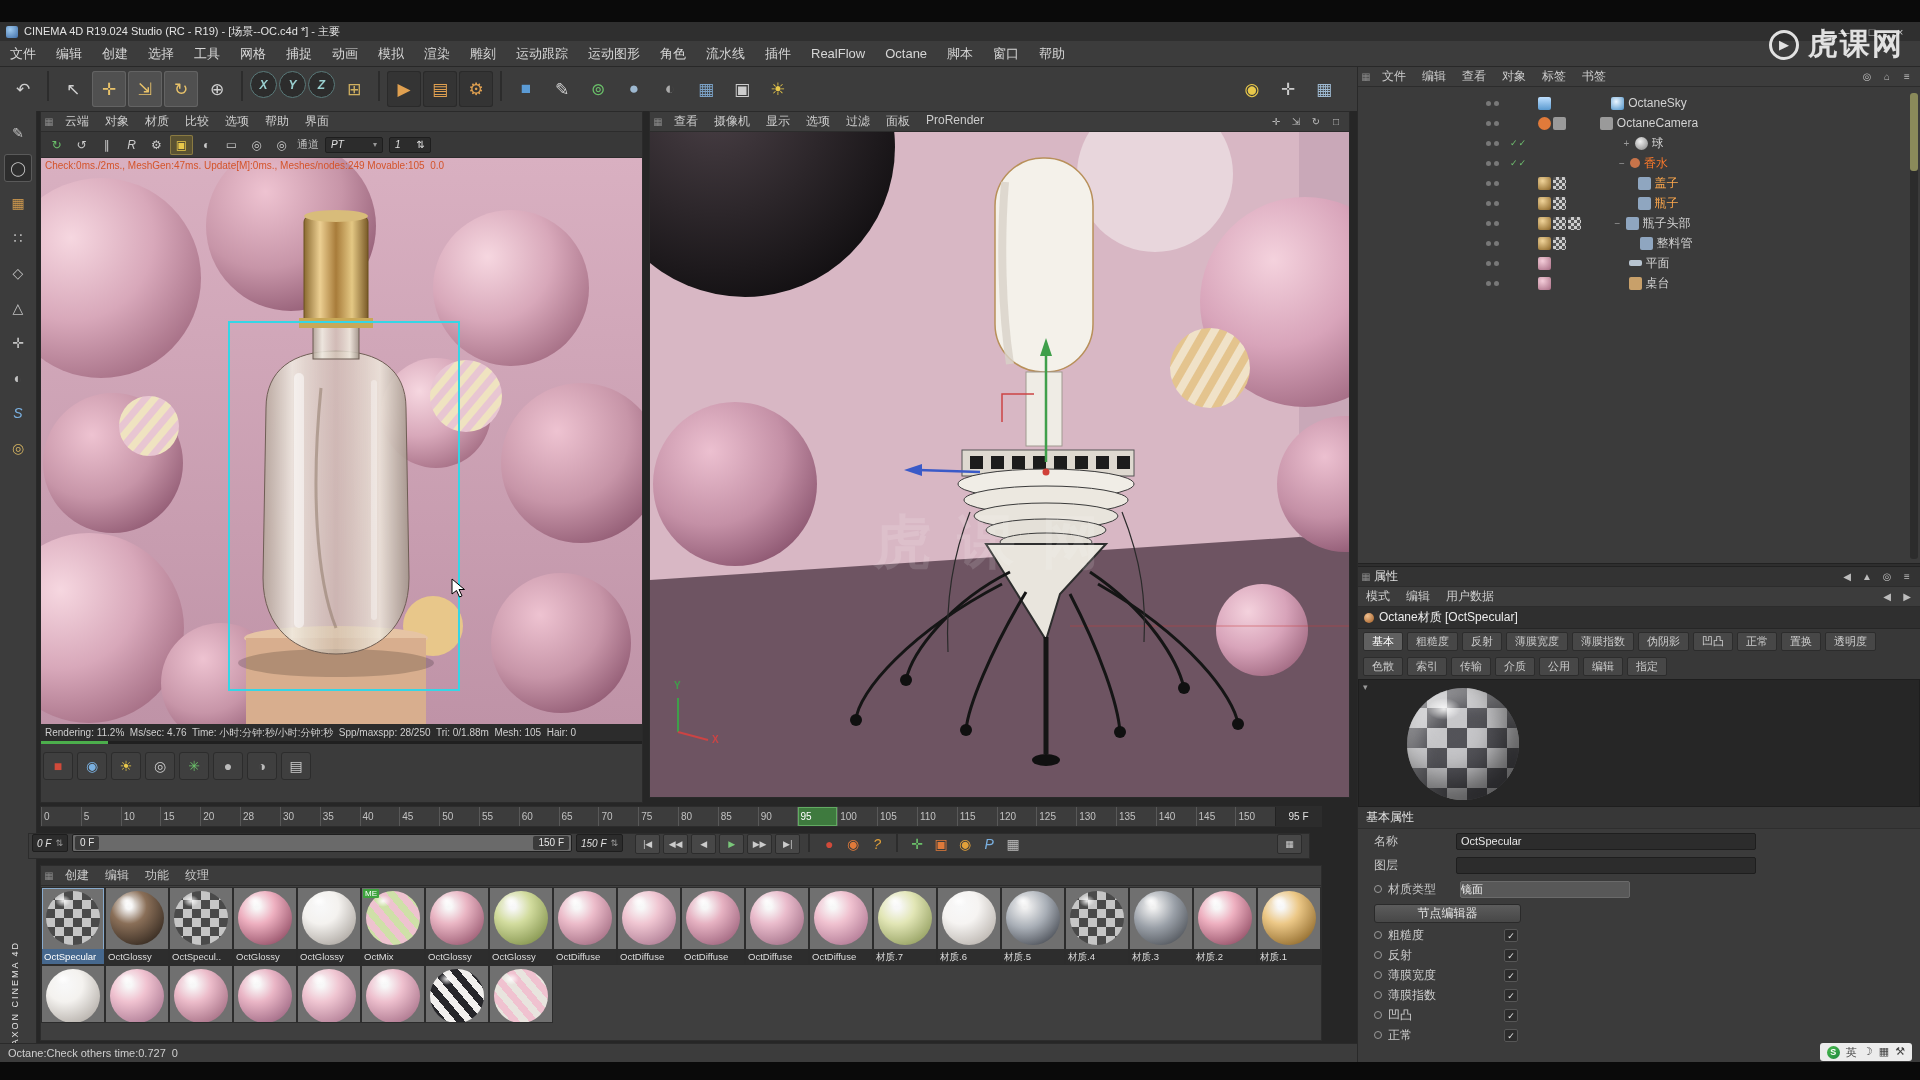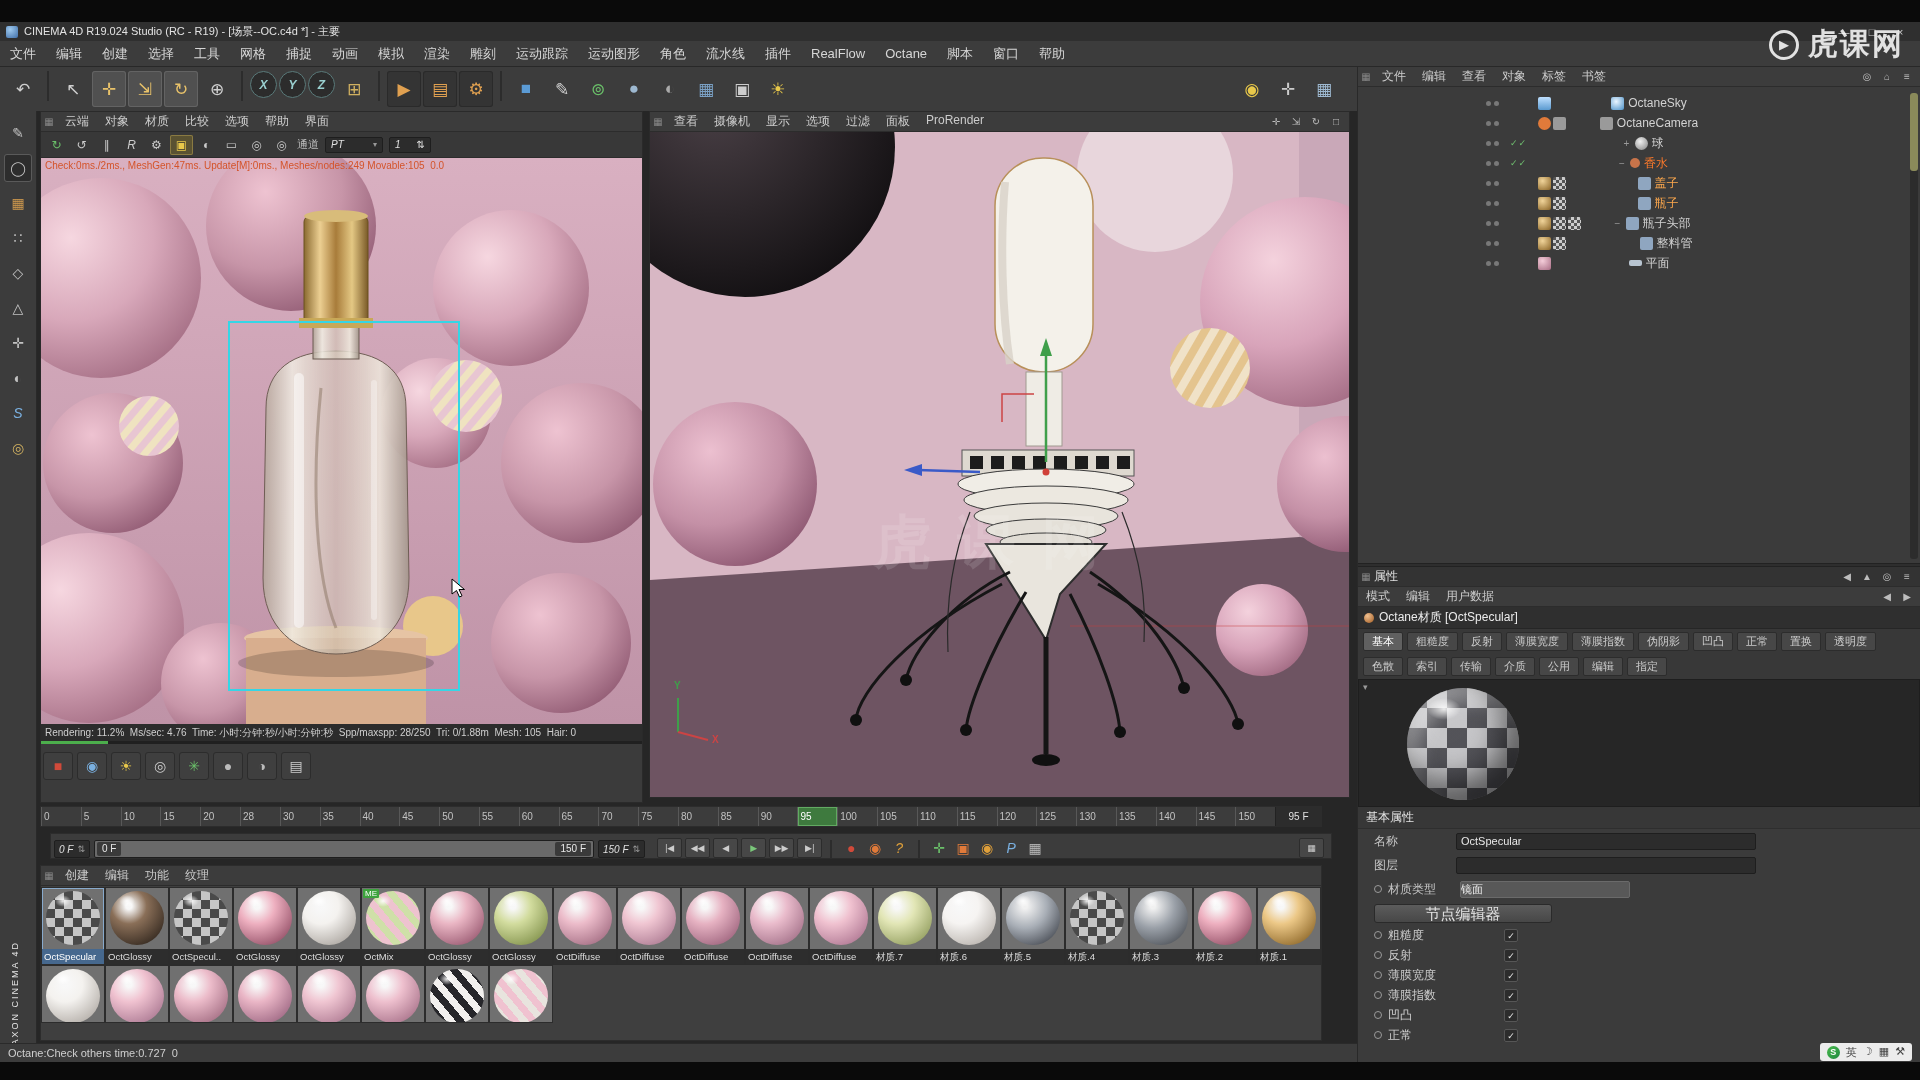--- a/index.html
+++ b/index.html
@@ -133,39 +133,39 @@
   .prev-ball::after{content:"";position:absolute;left:18%;top:9%;width:30%;height:20%;
     border-radius:50%;background:radial-gradient(ellipse,rgba(255,255,255,.85),transparent 70%);}
   #attr-section{height:22px;display:flex;align-items:center;font-size:12px;color:#e4e4e4;
     padding-left:8px;border-bottom:1px solid #2e2e2e;background:#373737;}
   .frow{height:24px;display:flex;align-items:center;padding-left:16px;font-size:12px;gap:6px;}
   .flabel{width:76px;color:#c6c6c6;}
   .finput{width:300px;height:17px;background:#2c2c2c;border:1px solid #1e1e1e;border-radius:2px;
     color:#e8e8e8;font-size:11px;padding:0 4px;line-height:15px;}
   .fchip{min-width:170px;text-align:left;background:#585858;border:1px solid #6a6a6a;
     border-radius:2px;height:17px;line-height:15px;font-size:11px;color:#f0f0f0;}
-  .fbtn{width:178px;height:19px;background:linear-gradient(#5c5c5c,#474747);border:1px solid #2a2a2a;
-    border-radius:3px;color:#e4e4e4;font-size:15px;text-align:center;line-height:17px;}
+  .fbtn{width:147px;height:19px;background:linear-gradient(#5c5c5c,#474747);border:1px solid #2a2a2a;
+    border-radius:3px;color:#e4e4e4;font-size:12px;text-align:center;line-height:17px;}
   .crow{height:20px;display:flex;align-items:center;padding-left:16px;font-size:12px;gap:6px;}
   .cdot{width:8px;height:8px;border:1px solid #9a9a9a;border-radius:50%;}
   .clabel{width:110px;color:#cccccc;}
   .cbox{width:14px;height:13px;background:#2c2c2c;border:1px solid #565656;color:#e8e8e8;
     font-size:9px;text-align:center;line-height:12px;border-radius:2px;}
 
   
   #timeline-ruler{position:absolute;left:40px;top:806px;width:1282px;height:21px;background:#3c3c3c;
     border:1px solid #2c2c2c;display:flex;}
   #ticks{flex:1;display:flex;}
   .tick{flex:1;font-size:10px;color:#c2c2c2;border-left:1px solid #585858;padding-left:2px;
     line-height:19px;overflow:hidden;}
   .tick.cur{background:#3e7a3e;color:#ffffff;box-shadow:inset 0 0 0 1px #62aa62;}
   #cur-frame-box{width:46px;background:#2c2c2c;border-left:1px solid #222;font-size:10px;color:#e0e0e0;
     text-align:center;line-height:19px;}
-  #transport{position:absolute;left:50px;top:833px;width:1282px;height:26px;background:#3c3c3c;
-    border:1px solid #2c2c2c;display:flex;align-items:flex-end;gap:4px;padding:0 3px;}
+  #transport{position:absolute;left:28px;top:833px;width:1282px;height:26px;background:#3c3c3c;
+    border:1px solid #2c2c2c;display:flex;align-items:flex-start;gap:4px;padding:0 3px;}
   .spin{height:18px;background:#2c2c2c;border:1px solid #1e1e1e;border-radius:2px;display:flex;
     align-items:center;padding:0 4px;font-size:10px;color:#e0e0e0;gap:4px;}
   .spin .ud{font-size:9px;color:#9a9a9a;}
   #range{flex:0 0 500px;height:18px;background:#6a6a6a;border:1px solid #1e1e1e;border-radius:2px;
     display:flex;align-items:center;justify-content:space-between;padding:0 2px;}
   .rlab{font-size:10px;color:#e8e8e8;background:#3a3a3a;border-radius:2px;padding:0 5px;line-height:14px;}
   .trb{width:25px;height:20px;background:#474747;border:1px solid #2c2c2c;border-radius:2px;
     display:flex;align-items:center;justify-content:center;font-size:9px;color:#cccccc;}
   .trk{width:22px;height:20px;display:flex;align-items:center;justify-content:center;font-size:14px;}
   .vsep{width:2px;height:18px;background:#2c2c2c;margin:0 4px;}
@@ -835,20 +835,35 @@
             <i></i>
           </span>
           <span class="chkcol"></span>
           <span class="tagcol">
             <i class="tag tag-pink"></i>
             <i class="tag"></i>
             <i class="tag"></i>
           </span>
         </div>
 
+        <div class="orow l0">
+          <span class="tw"></span>
+          <span class="oicon ic-cube"></span>
+          <span class="olabel">桌台</span>
+          <span class="dotcol">
+            <i></i>
+            <i></i>
+          </span>
+          <span class="chkcol"></span>
+          <span class="tagcol">
+            <i class="tag tag-pink"></i>
+            <i class="tag"></i>
+            <i class="tag"></i>
+          </span>
+        </div>
       </div>
     <div id="om-scroll">
         <div></div>
       </div>
 
     <div class="splitter"></div>
 
     <div id="attr-header" class="pmenu">
       <span class="grid-ic">▦</span>
       <span>属性</span>

